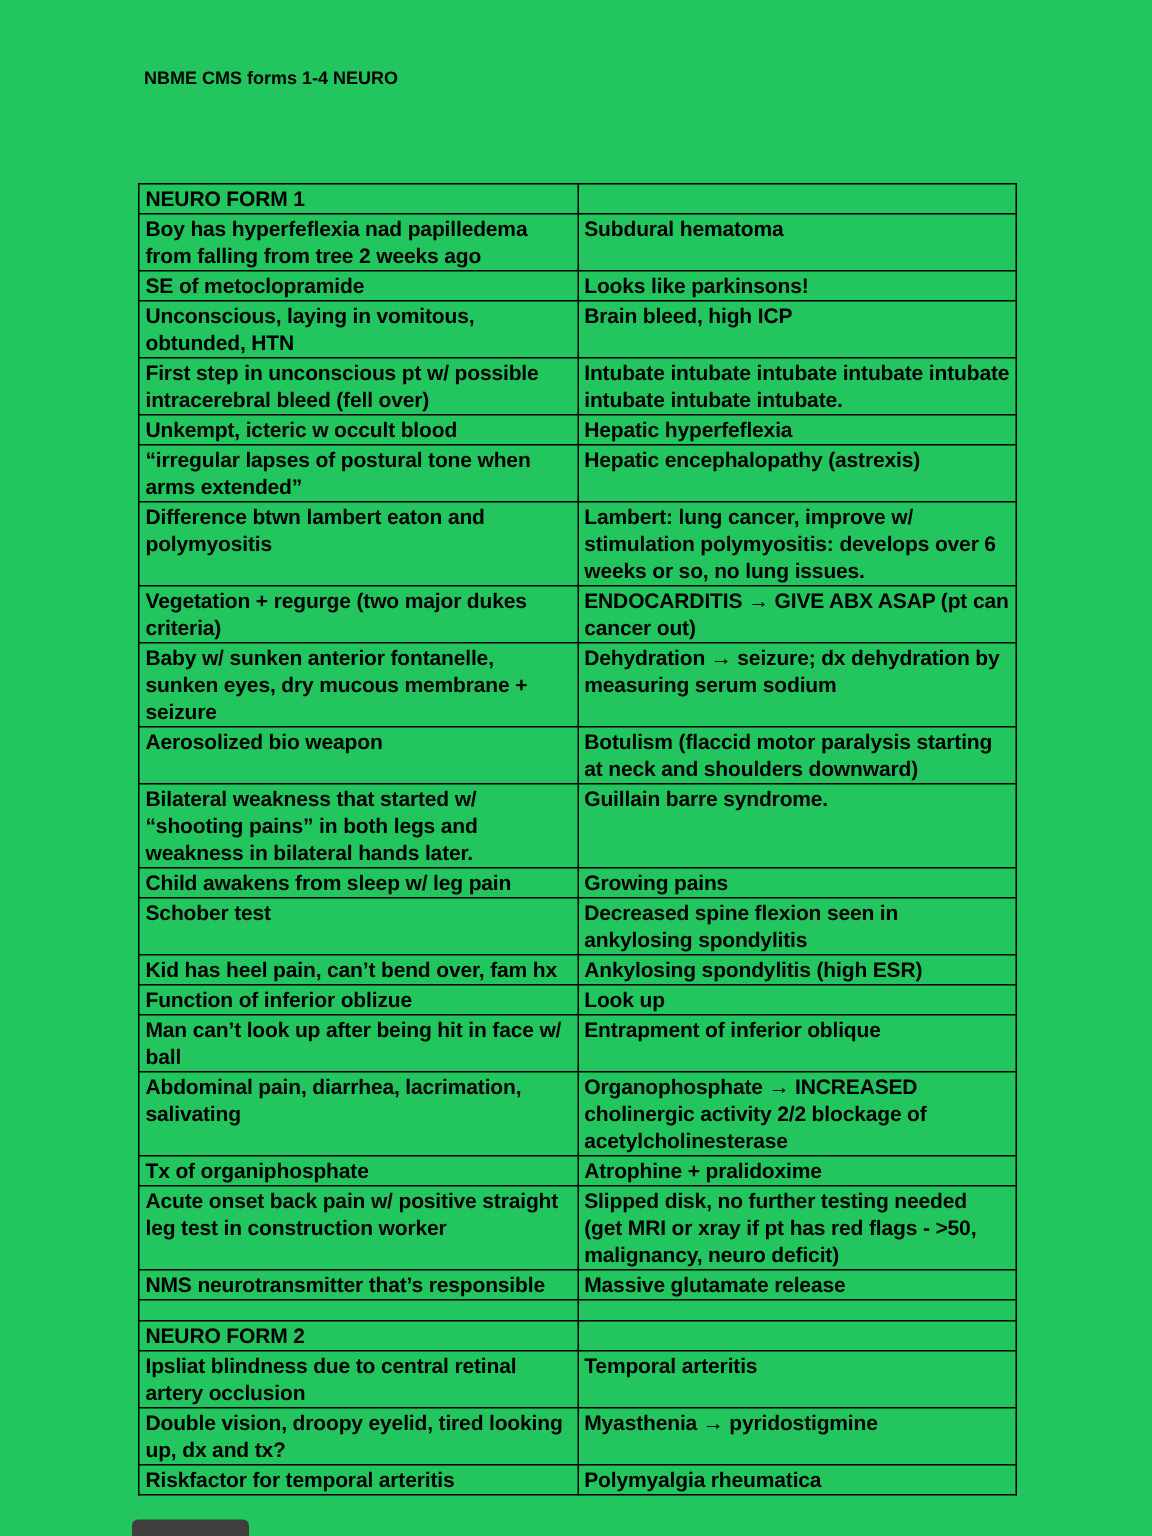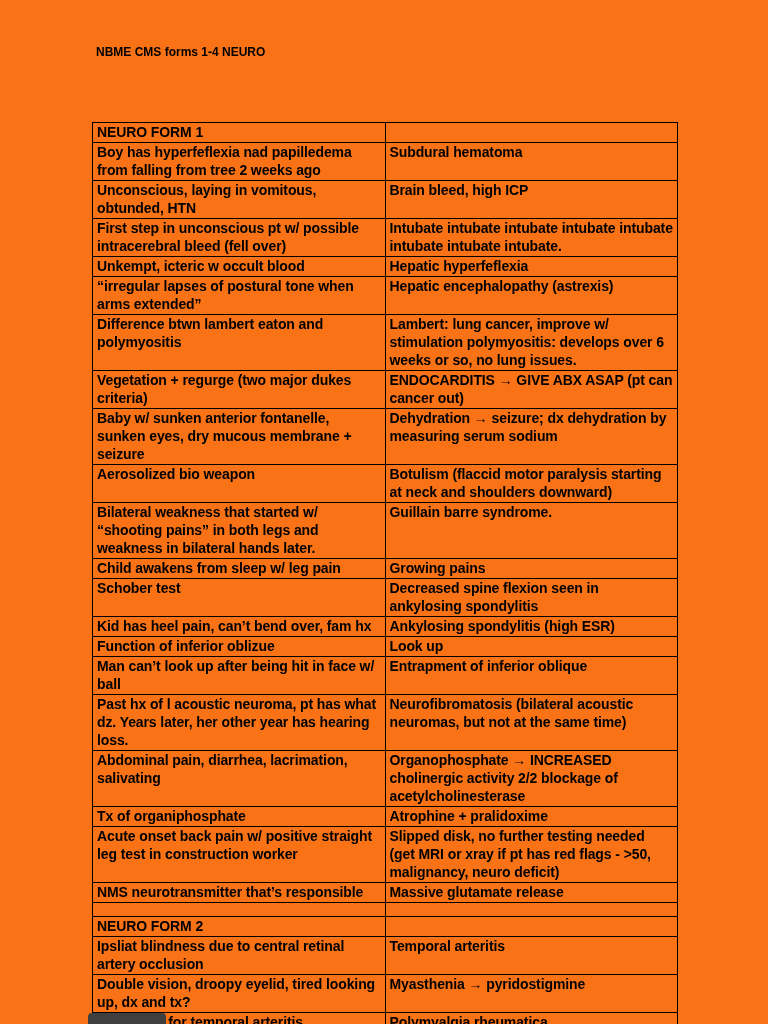--- a/index.html
+++ b/index.html
@@ -5,21 +5,21 @@
   * { margin: 0; padding: 0; box-sizing: border-box; }
   html, body { background: #e9e9e9; }
   body {
     width: 768px; height: 1024px;
     font-family: "Liberation Sans", sans-serif;
     position: relative;
   }
   .page {
     position: absolute; left: 0; top: 0;
     width: 768px; height: 1024px;
-    background: #f97316;
+    background: #22c55e;
     overflow: hidden;
   }
   .doc-title {
     position: absolute;
     left: 96px; top: 45px;
     font-size: 12px;
     font-weight: bold;
     color: #000000;
     letter-spacing: 0;
   }
@@ -65,20 +65,24 @@
     <tbody id="qa-body">
         <tr class="section-header">
           <td class="q">NEURO FORM 1</td>
           <td></td>
         </tr>
         <tr>
           <td class="q">Boy has hyperfeflexia nad papilledema from falling from tree 2 weeks ago</td>
           <td>Subdural hematoma</td>
         </tr>
         <tr>
+          <td class="q">SE of metoclopramide</td>
+          <td>Looks like parkinsons!</td>
+        </tr>
+        <tr>
           <td class="q">Unconscious, laying in vomitous, obtunded, HTN</td>
           <td>Brain bleed, high ICP</td>
         </tr>
         <tr>
           <td class="q">First step in unconscious pt w/ possible intracerebral bleed (fell over)</td>
           <td>Intubate intubate intubate intubate intubate intubate intubate intubate.</td>
         </tr>
         <tr>
           <td class="q">Unkempt, icteric w occult blood</td>
           <td>Hepatic hyperfeflexia</td>
@@ -121,24 +125,20 @@
         </tr>
         <tr>
           <td class="q">Function of inferior oblizue</td>
           <td>Look up</td>
         </tr>
         <tr>
           <td class="q">Man can’t look up after being hit in face w/ ball</td>
           <td>Entrapment of inferior oblique</td>
         </tr>
         <tr>
-          <td class="q">Past hx of l acoustic neuroma, pt has what dz. Years later, her other year has hearing loss.</td>
-          <td>Neurofibromatosis (bilateral acoustic neuromas, but not at the same time)</td>
-        </tr>
-        <tr>
           <td class="q">Abdominal pain, diarrhea, lacrimation, salivating</td>
           <td>Organophosphate → INCREASED cholinergic activity 2/2 blockage of acetylcholinesterase</td>
         </tr>
         <tr>
           <td class="q">Tx of organiphosphate</td>
           <td>Atrophine + pralidoxime</td>
         </tr>
         <tr>
           <td class="q">Acute onset back pain w/ positive straight leg test in construction worker</td>
           <td>Slipped disk, no further testing needed (get MRI or xray if pt has red flags - &gt;50, malignancy, neuro deficit)</td>

